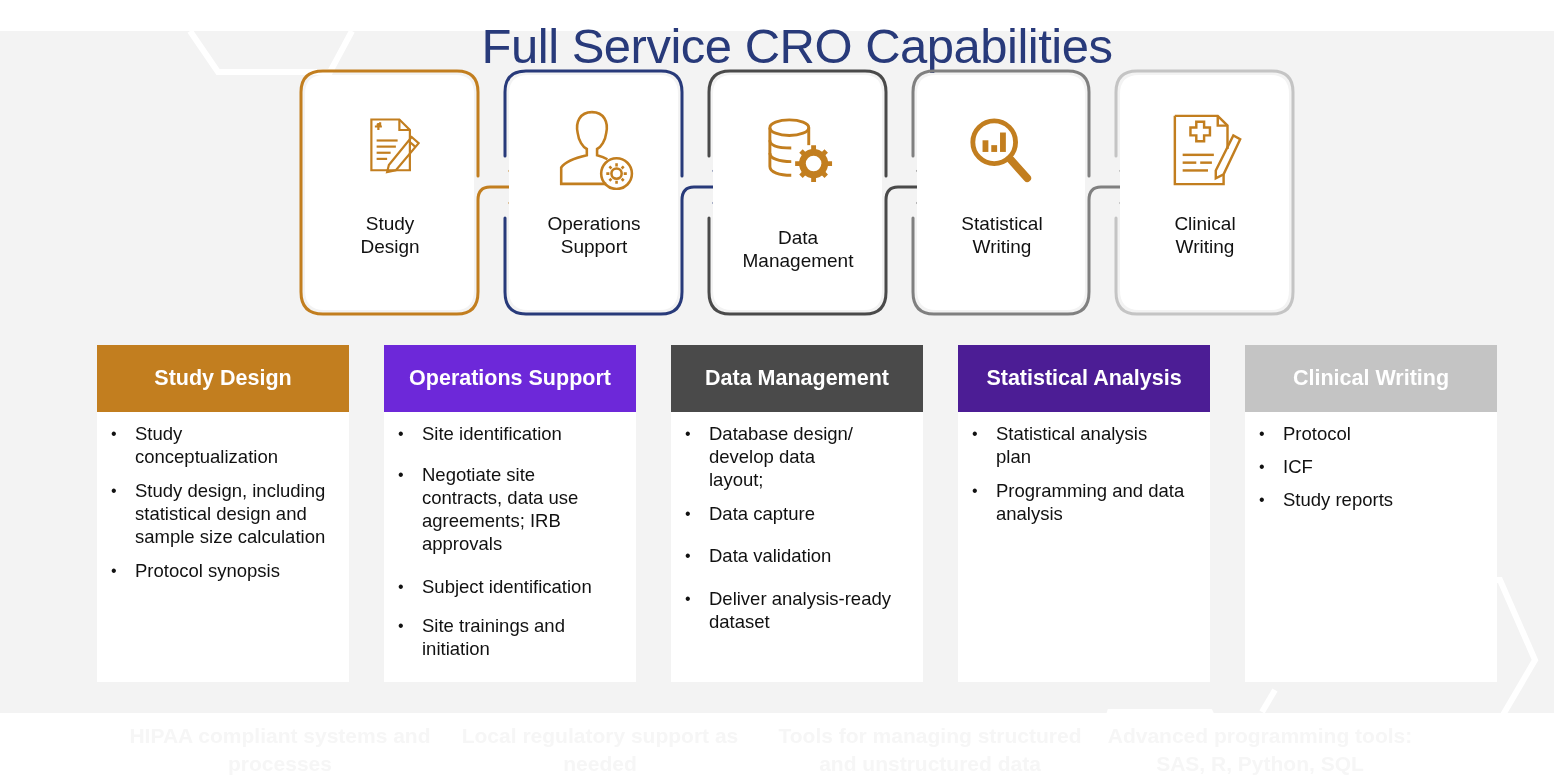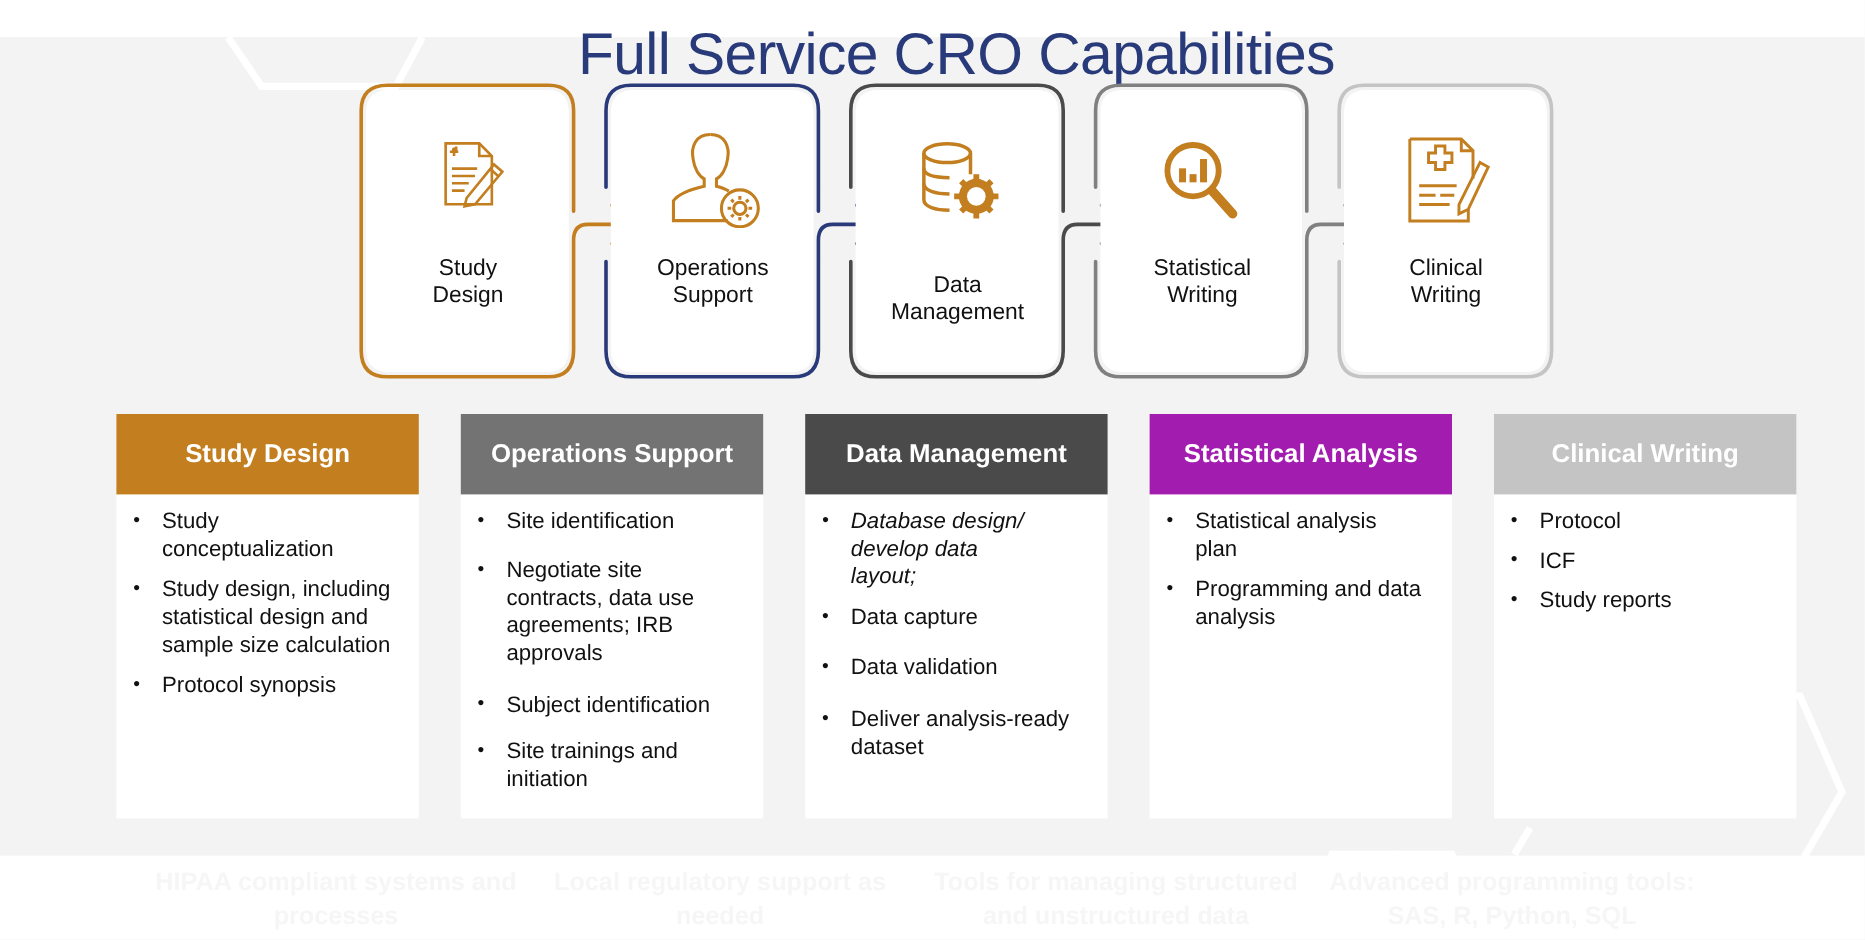--- a/index.html
+++ b/index.html
@@ -193,41 +193,41 @@
 <div class="card" style="left:97px;">
   <div class="card-head" style="background:#c27e1f;">Study Design</div>
   <ul class="card-list">
     <li style="padding-right:60px;">Study conceptualization</li>
     <li>Study design, including statistical design and sample size calculation</li>
     <li>Protocol synopsis</li>
   </ul>
 </div>
 
 <div class="card" style="left:384px;">
-  <div class="card-head" style="background:#737373;">Operations Support</div>
+  <div class="card-head" style="background:#6d28d9;">Operations Support</div>
   <ul class="card-list">
     <li style="margin-bottom:18px;">Site identification</li>
     <li style="margin-bottom:20px;padding-right:30px;">Negotiate site contracts, data use agreements; IRB approvals</li>
     <li style="margin-bottom:16px;">Subject identification</li>
     <li style="padding-right:40px;">Site trainings and initiation</li>
   </ul>
 </div>
 
 <div class="card" style="left:671px;">
   <div class="card-head" style="background:#4a4a4a;">Data Management</div>
   <ul class="card-list">
-    <li style="padding-right:40px;font-style:italic;">Database design/ develop data layout;</li>
+    <li style="padding-right:40px;">Database design/ develop data layout;</li>
     <li style="margin-bottom:19px;">Data capture</li>
     <li style="margin-bottom:20px;">Data validation</li>
     <li>Deliver analysis-ready dataset</li>
   </ul>
 </div>
 
 <div class="card" style="left:958px;">
-  <div class="card-head" style="background:#a21caf;">Statistical Analysis</div>
+  <div class="card-head" style="background:#4c1d95;">Statistical Analysis</div>
   <ul class="card-list">
     <li style="padding-right:30px;">Statistical analysis plan</li>
     <li>Programming and data analysis</li>
   </ul>
 </div>
 
 <div class="card" style="left:1245px;">
   <div class="card-head" style="background:#c4c4c4;">Clinical Writing</div>
   <ul class="card-list">
     <li style="margin-bottom:10px;">Protocol</li>

